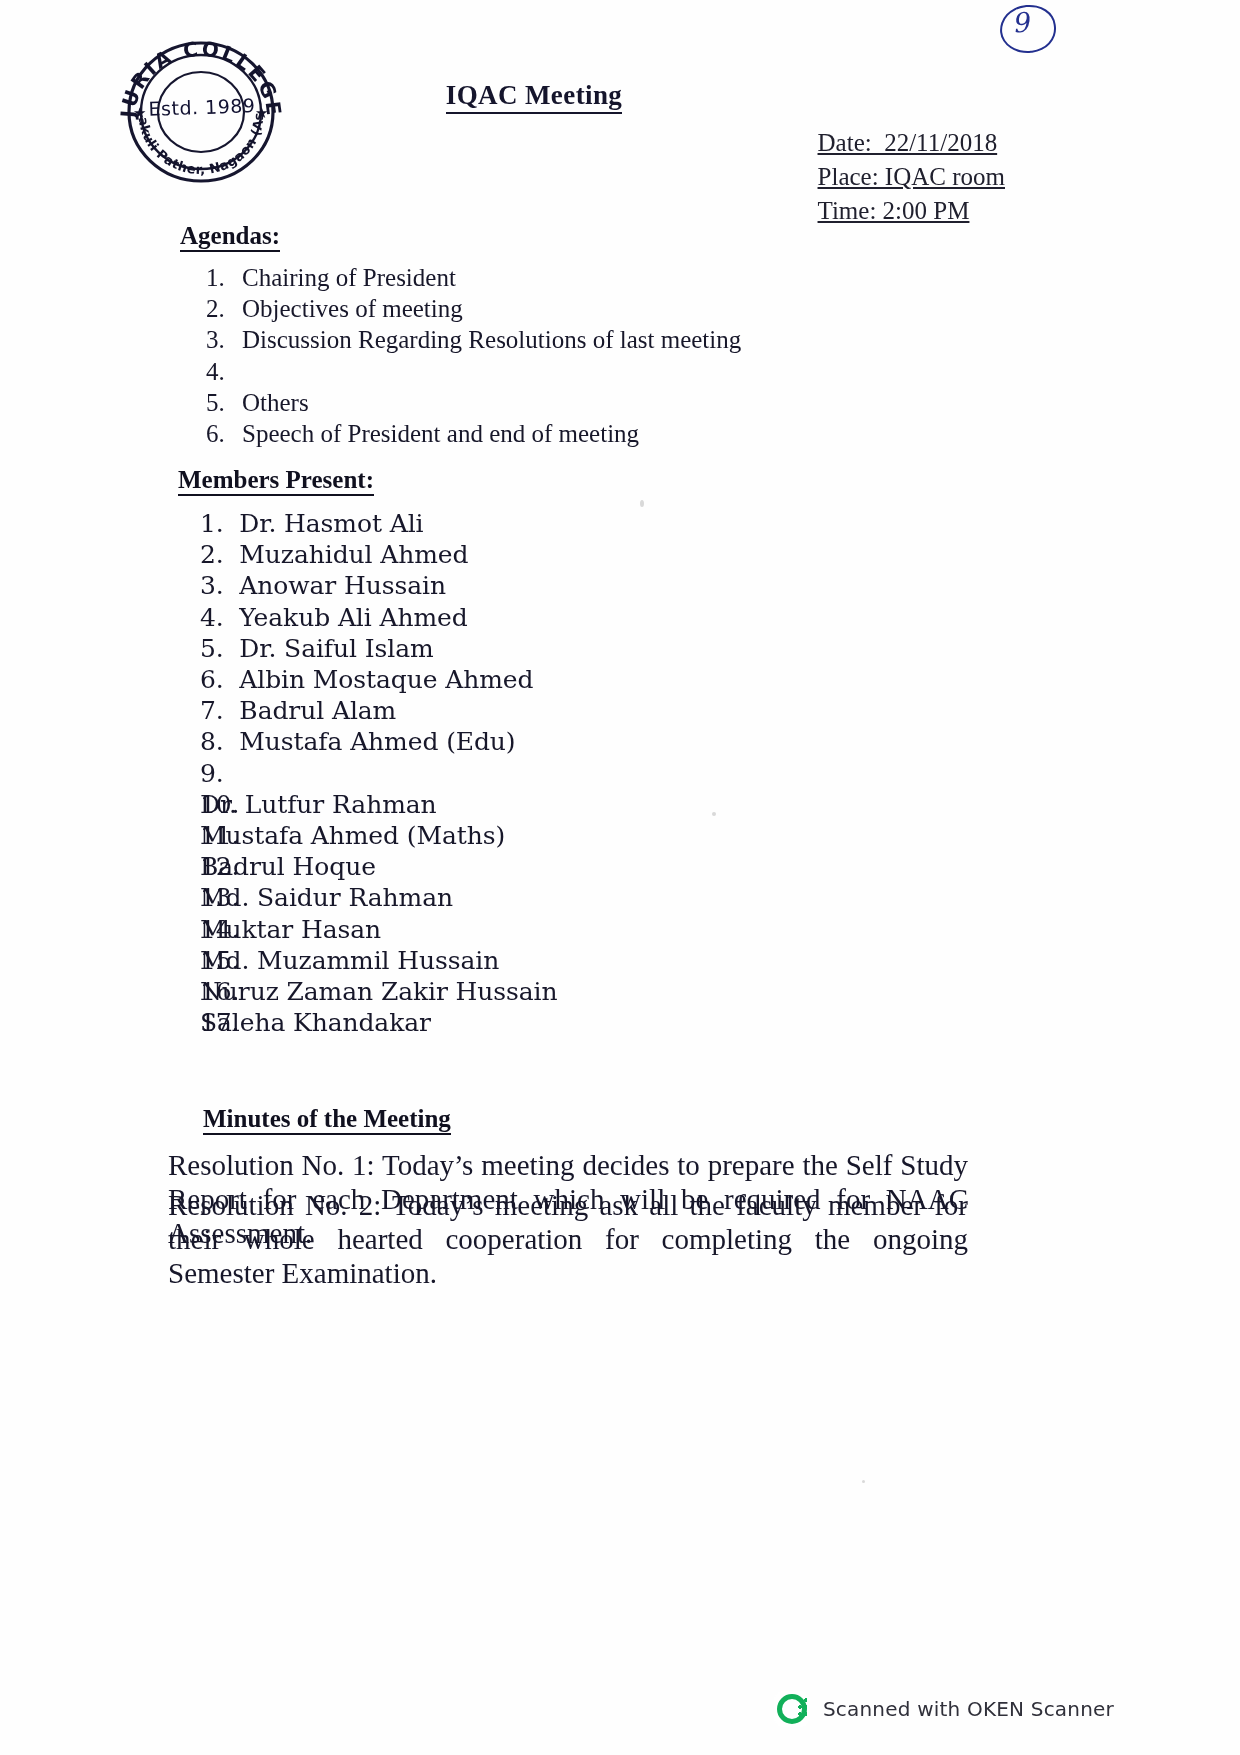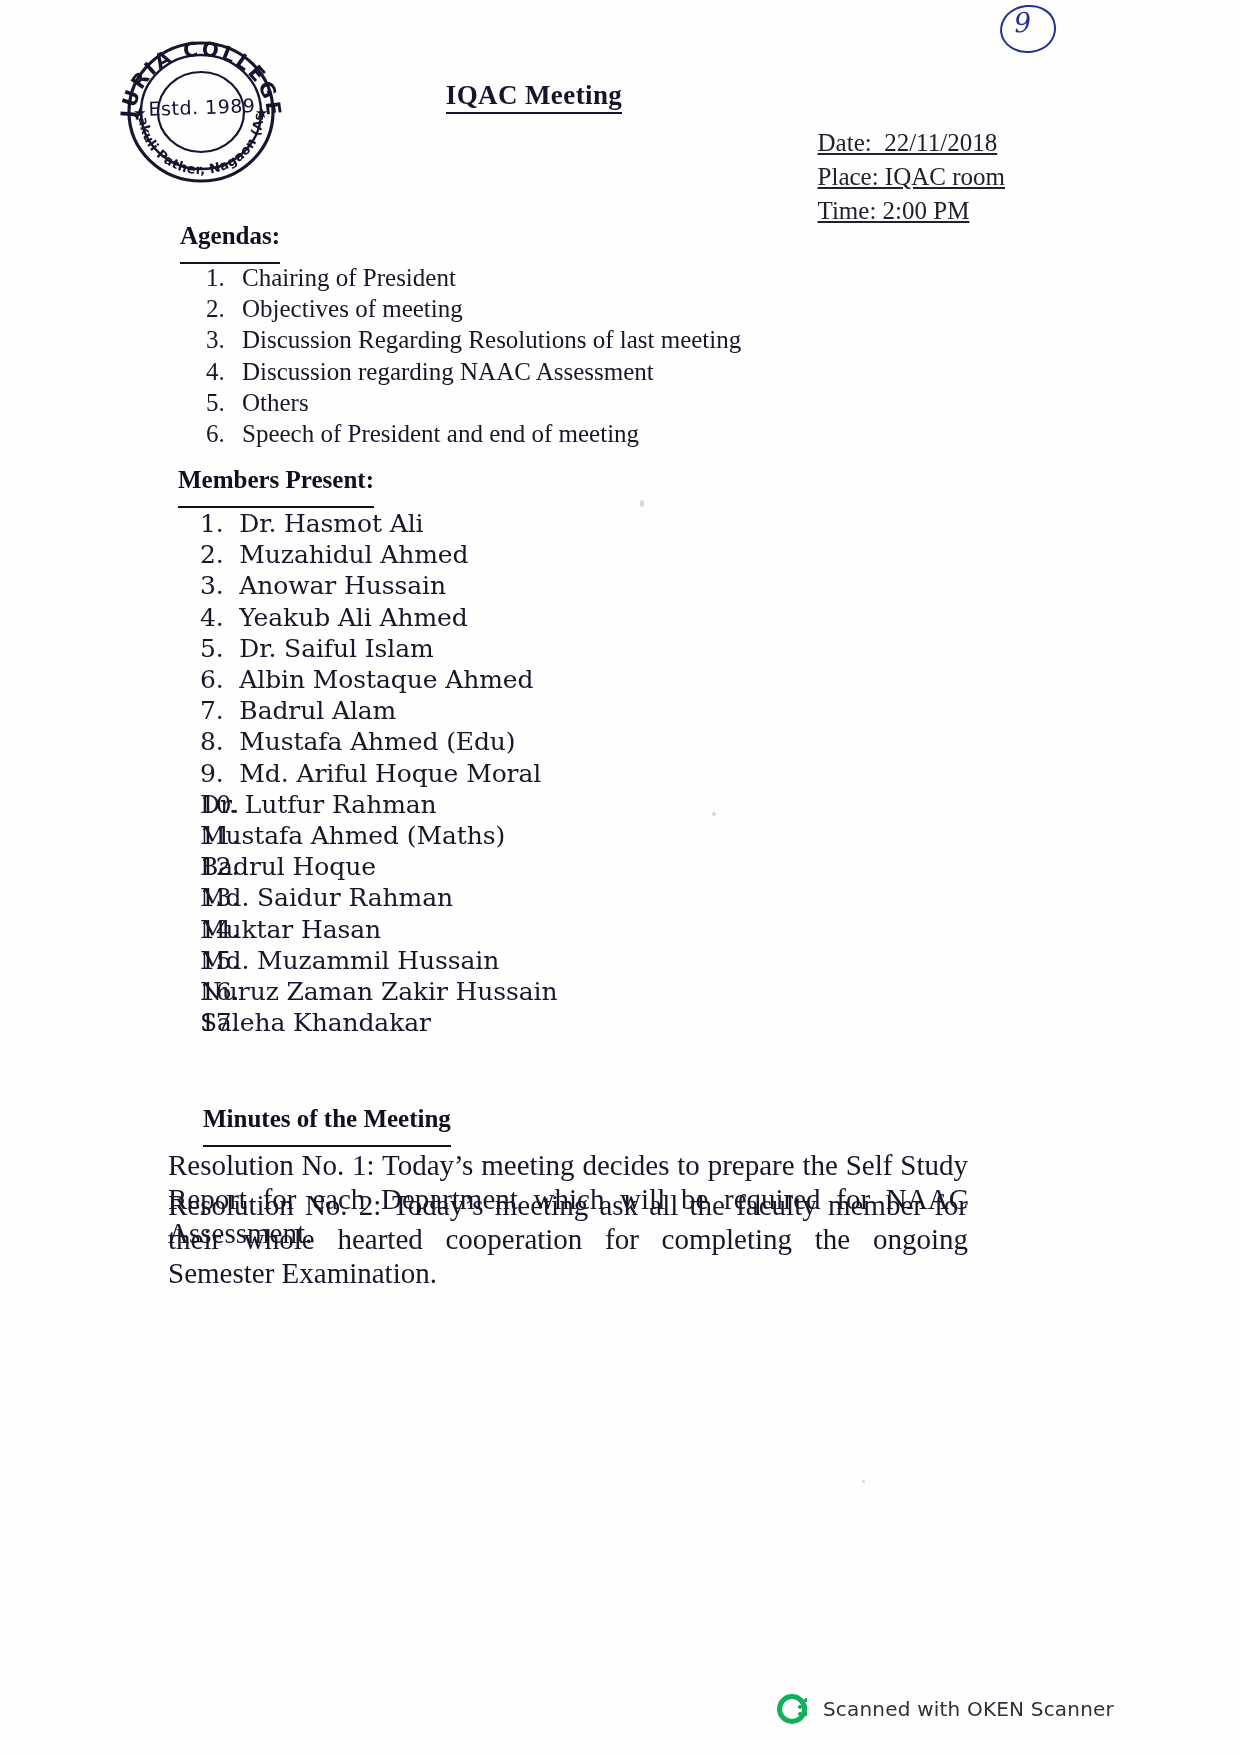--- a/index.html
+++ b/index.html
@@ -86,21 +86,21 @@
 
   
   .head{
     position:absolute;
     font-weight:bold;
     font-size:25px;
     color:#10101f;
   }
   .head span{
     border-bottom:2.5px solid #10101f;
-    padding-bottom:13px;
+    padding-bottom:1px;
   }
   .head-agendas{top:222px;left:180px;}
   .head-members{top:466px;left:178px;}
   .head-minutes{top:1105px;left:203px;}
 
   
   ol.nlist{
     position:absolute;
     margin:0;padding:0;
     list-style:none;
@@ -241,21 +241,20 @@
       <li>
         <span class="n">2.</span>
         <span>Objectives of meeting</span>
       </li>
       <li>
         <span class="n">3.</span>
         <span>Discussion Regarding Resolutions of last meeting</span>
       </li>
       <li>
         <span class="n">4.</span>
-        <span>Discussion regarding NAAC Assessment</span>
       </li>
       <li>
         <span class="n">5.</span>
         <span>Others</span>
       </li>
       <li>
         <span class="n">6.</span>
         <span>Speech of President and end of meeting</span>
       </li>
     </ol>
@@ -291,21 +290,20 @@
       <li>
         <span class="n pad">7.&nbsp;&nbsp;</span>
         <span>Badrul Alam</span>
       </li>
       <li>
         <span class="n pad">8.&nbsp;&nbsp;</span>
         <span>Mustafa Ahmed (Edu)</span>
       </li>
       <li>
         <span class="n pad">9.&nbsp;&nbsp;</span>
-        <span>Md. Ariful Hoque Moral</span>
       </li>
       <li>
         <span class="n">10.</span>
         <span>Dr. Lutfur Rahman</span>
       </li>
       <li>
         <span class="n">11.</span>
         <span>Mustafa Ahmed (Maths)</span>
       </li>
       <li>

